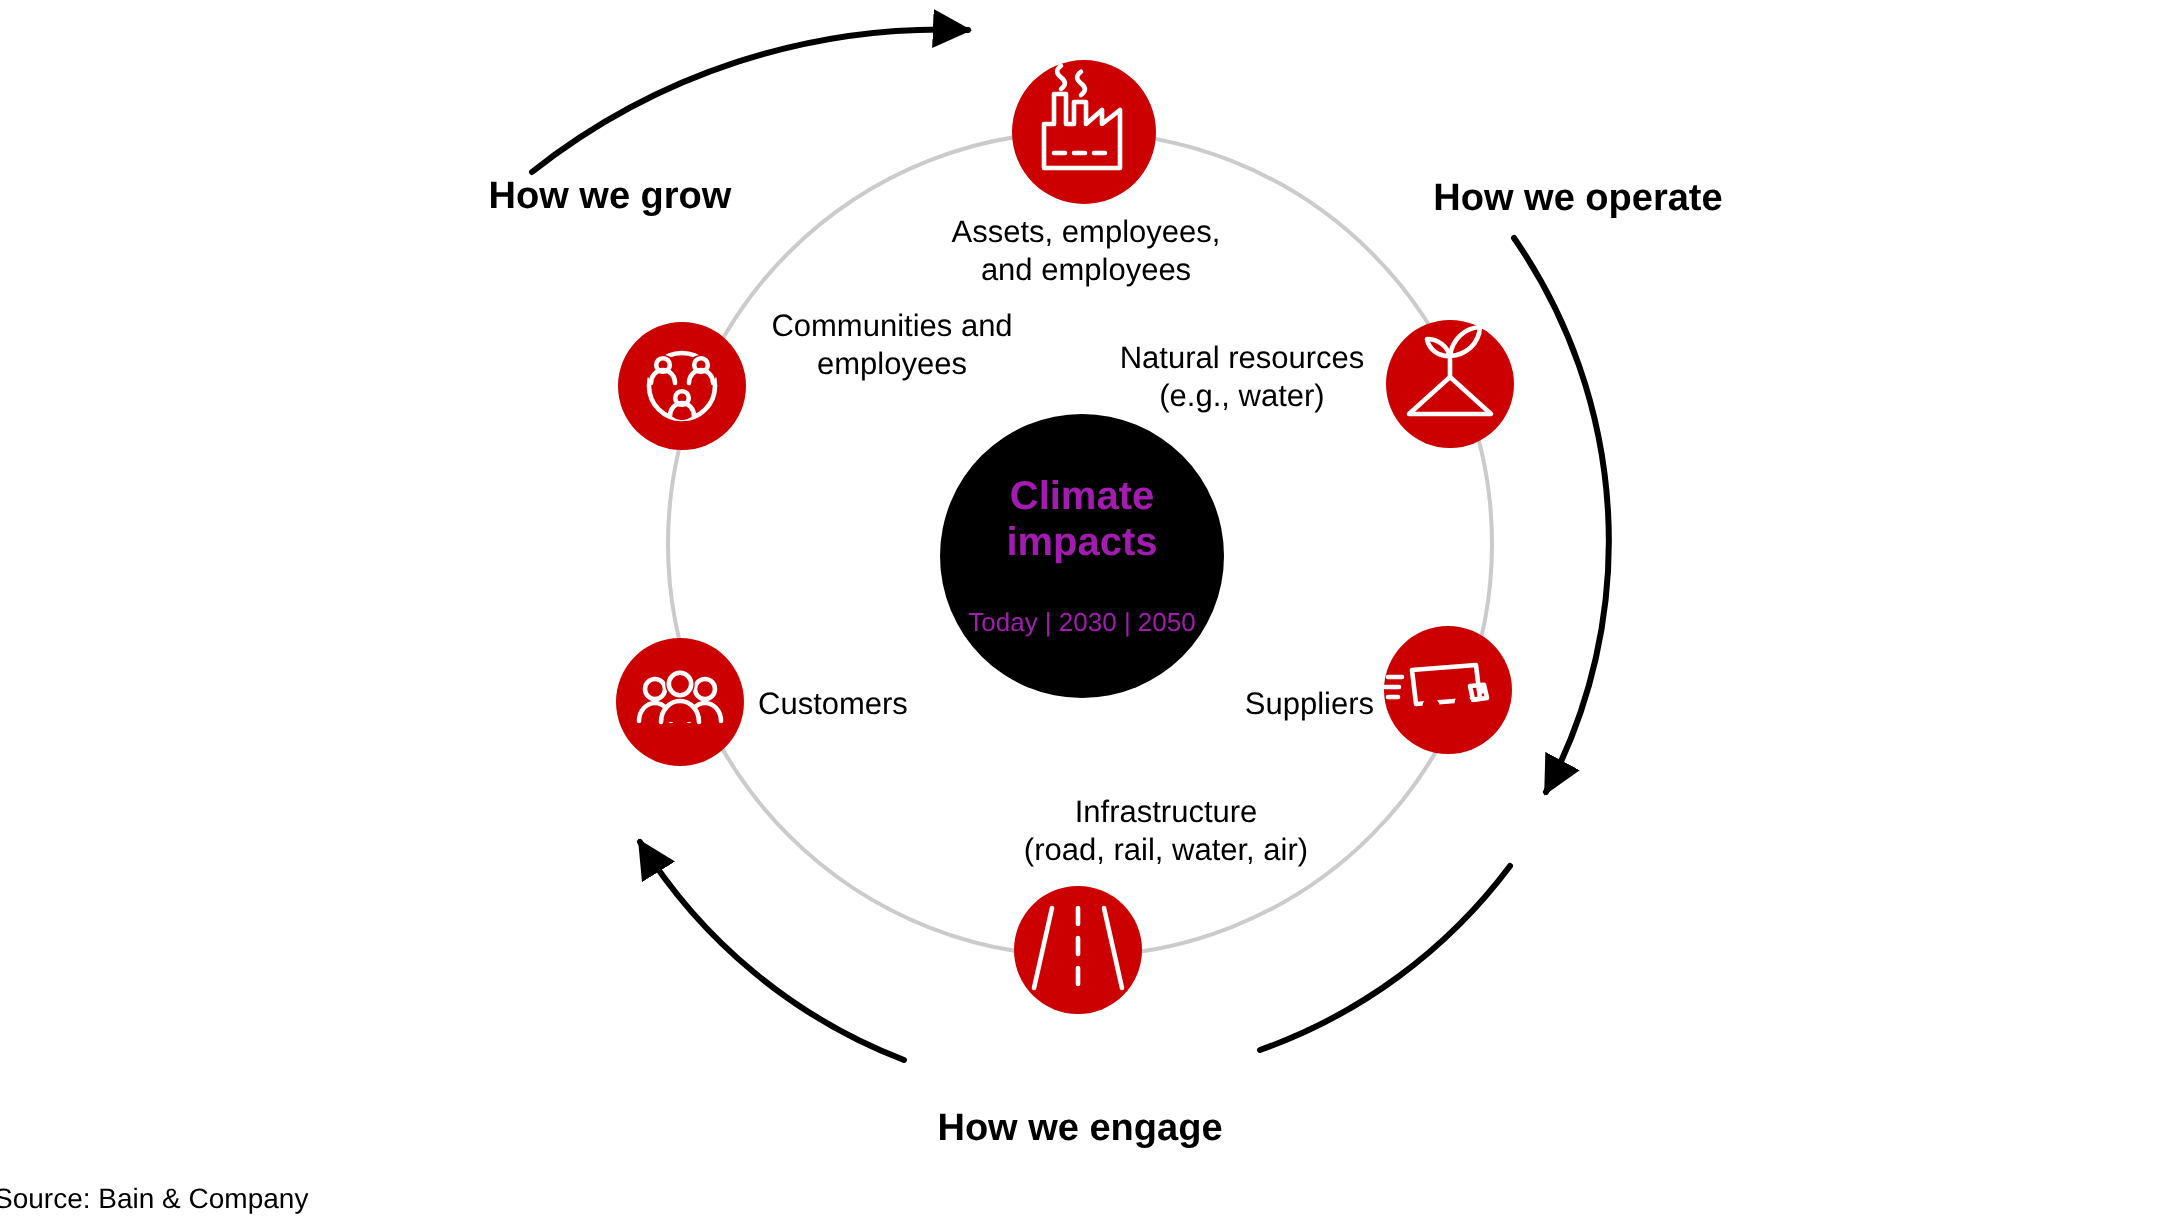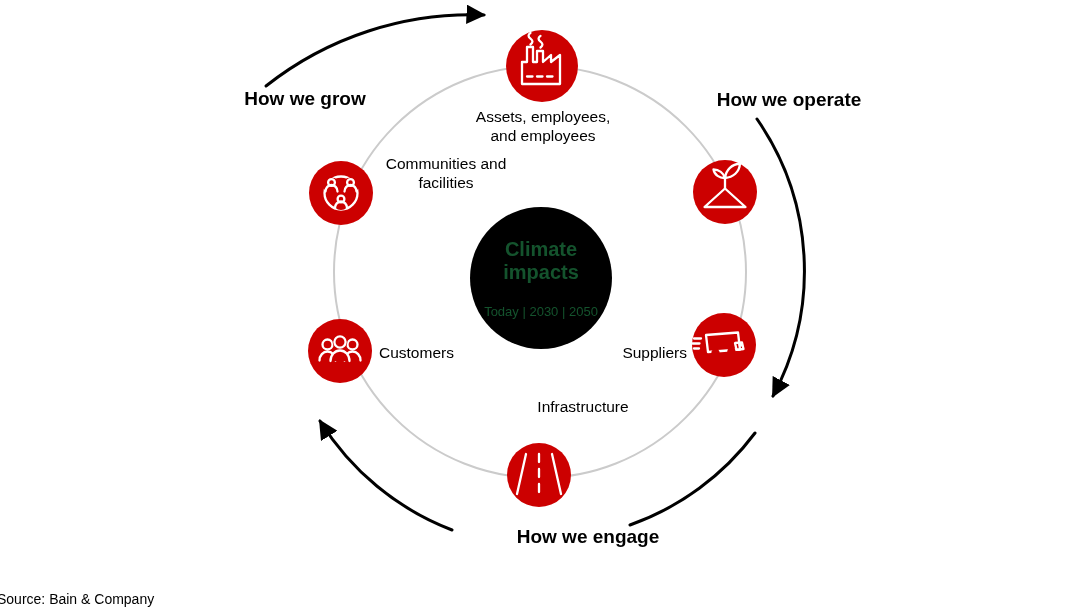--- a/index.html
+++ b/index.html
@@ -8,21 +8,21 @@
     font-family:"Liberation Sans","DejaVu Sans",sans-serif;color:#000;
   }
   .stage svg{position:absolute;left:0;top:0;}
   .lbl{position:absolute;font-size:15.5px;line-height:1.25;white-space:nowrap;}
   .lbl.center{transform:translateX(-50%);text-align:center;}
   .lbl.right{transform:translateX(-100%);text-align:center;}
   .lbl span{display:block;}
   .phase{position:absolute;font-size:19px;font-weight:bold;white-space:nowrap;transform:translateX(-50%);}
   .hub{
     position:absolute;left:541px;top:278px;transform:translate(-50%,-50%);
-    width:150px;text-align:center;color:#14532d;
+    width:150px;text-align:center;color:#a21caf;
   }
   .hub .t{font-size:20px;font-weight:bold;line-height:1.15;}
   .hub .s{font-size:13px;margin-top:20px;}
   .src{position:absolute;left:-3px;top:591px;font-size:14px;}
   .icon-stroke{stroke:#ffffff;stroke-width:2.3;fill:none;stroke-linecap:round;stroke-linejoin:round;}
   .backing{fill:#cc0000;stroke:none;}
   .arrow{fill:none;stroke-width:3;stroke-linecap:round;}
 </style>
 </head>
 <body>
@@ -112,40 +112,45 @@
         <circle cx="0" cy="6" r="3.4"></circle>
         <path d="M -6 15 a 6 6.5 0 0 1 12 0"></path>
       </g>
     </g>
 
     <circle cx="541" cy="278" r="71" fill="#000000"></circle>
   </svg>
 
   <div class="phase" style="left:305px;top:88px;">How we grow</div>
   <div class="phase" style="left:789px;top:89px;">How we operate</div>
-  <div class="phase" style="left:540px;top:526px;margin-left:48px;">How we engage</div>
+  <div class="phase" style="left:540px;top:554px;">How we engage</div>
 
   <div class="lbl center" style="left:543px;top:107px;">
     <span>Assets, employees,</span>
     <span>and employees</span>
+  </div>
+  <div class="lbl center" style="left:621px;top:170px;">
+    <span>Natural resources</span>
+    <span>(e.g., water)</span>
   </div>
   <div class="lbl right" style="left:687px;top:343px;">
     <span>Suppliers</span>
     <span></span>
   </div>
   <div class="lbl center" style="left:540px;top:397px;margin-left:43px;">
     <span>Infrastructure</span>
+    <span>(road, rail, water, air)</span>
   </div>
   <div class="lbl" style="left:379px;top:343px;">
     <span>Customers</span>
     <span></span>
   </div>
   <div class="lbl center" style="left:446px;top:154px;">
     <span>Communities and</span>
-    <span>facilities</span>
+    <span>employees</span>
   </div>
 
   <div class="hub">
     <div class="t">
       <span>Climate</span>
       <span>impacts</span>
     </div>
     <div class="s">Today | 2030 | 2050</div>
   </div>
 

